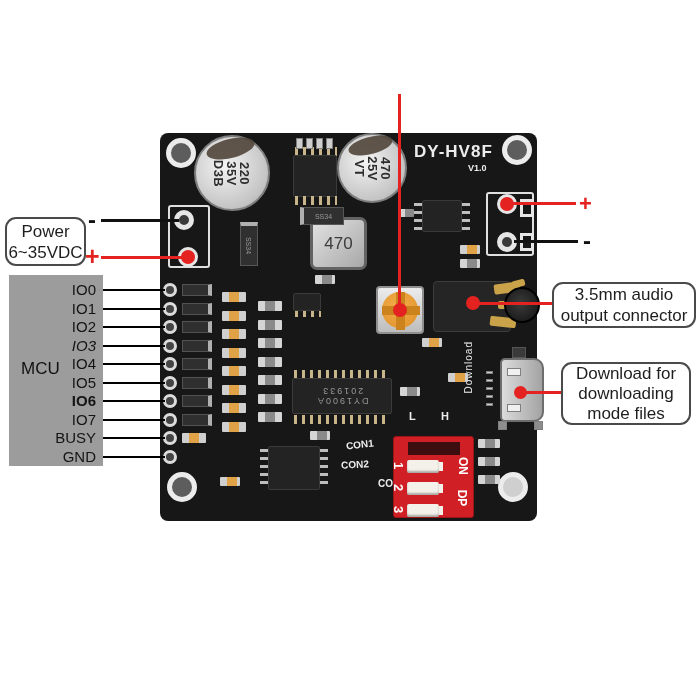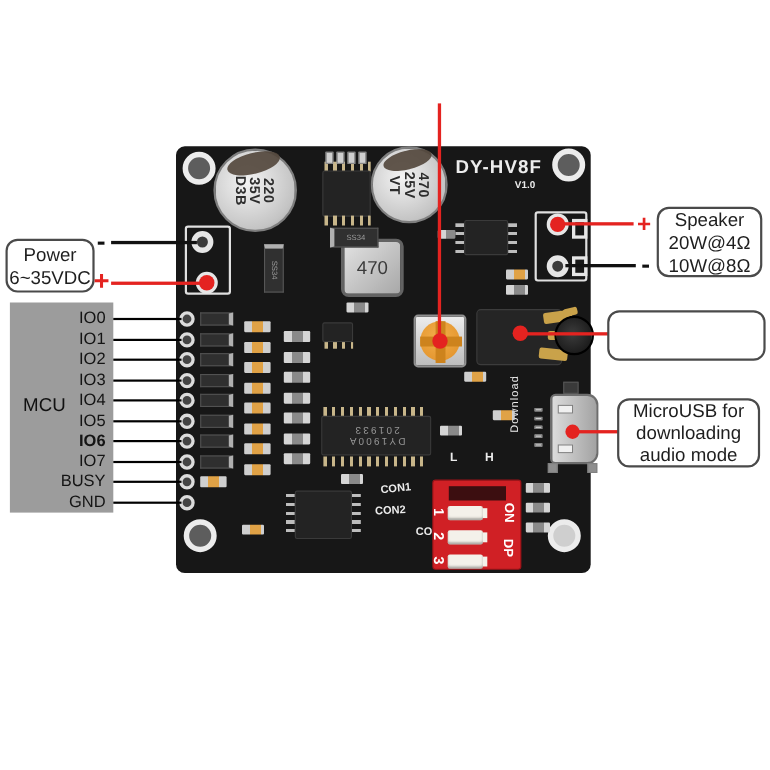--- a/index.html
+++ b/index.html
@@ -283,21 +283,21 @@
     <div class="res silver" style="left:318px;top:324px;width:22px;height:9px;"></div>
     <div class="res silver" style="left:318px;top:342px;width:22px;height:9px;"></div>
 
   </div>
 
   <div class="mcu-block">
     <span class="mcu-name">MCU</span>
     <span class="mcu-pin" style="top:7px;">IO0</span>
     <span class="mcu-pin" style="top:26px;">IO1</span>
     <span class="mcu-pin" style="top:44px;">IO2</span>
-    <span class="mcu-pin" style="top:63px;">IO3</span>
+    <span class="mcu-pin" style="top:63px;font-style:italic;">IO3</span>
     <span class="mcu-pin" style="top:81px;">IO4</span>
     <span class="mcu-pin" style="top:100px;">IO5</span>
     <span class="mcu-pin" style="top:118px;font-weight:bold;">IO6</span>
     <span class="mcu-pin" style="top:137px;">IO7</span>
     <span class="mcu-pin" style="top:155px;">BUSY</span>
     <span class="mcu-pin" style="top:174px;">GND</span>
   </div>
 
   <div class="io-line" style="top:289px;"></div>
   <div class="io-line" style="top:308px;"></div>
@@ -321,33 +321,30 @@
   <div class="line black" style="left:101px;top:219px;width:78px;"></div>
   <span class="sign red" style="left:85px;top:242px;font-size:25px;">+</span>
   <div class="line red h" style="left:101px;top:256px;width:85px;"></div>
   <div class="dot" style="left:181px;top:250px;"></div>
 
   <div class="dot" style="left:500px;top:197px;"></div>
   <div class="line red h" style="left:512px;top:202px;width:64px;"></div>
   <span class="sign red" style="left:579px;top:191px;font-size:22px;">+</span>
   <div class="line black" style="left:514px;top:240px;width:64px;"></div>
   <span class="sign blk" style="left:583px;top:227px;font-size:24px;">-</span>
-  <div class="label-box" style="left:597px;top:188px;width:96px;height:64px;line-height:21px;">
-    <span>Speaker</span>
-    <span>20W@4Ω</span>
-    <span>10W@8Ω</span>
-  </div>
 
   <div class="dot" style="left:466px;top:296px;"></div>
   <div class="line red h" style="left:478px;top:302px;width:75px;"></div>
   <div class="label-box" style="left:552px;top:282px;width:144px;height:46px;line-height:21px;">
+    <span>3.5mm audio</span>
+    <span>output connector</span>
   </div>
 
   <div class="dot" style="left:514px;top:386px;width:13px;height:13px;"></div>
   <div class="line red h" style="left:525px;top:391px;width:37px;"></div>
   <div class="label-box" style="left:561px;top:362px;width:130px;height:63px;line-height:20px;">
-    <span>MicroUSB for</span>
+    <span>Download for</span>
     <span>downloading</span>
-    <span>audio mode</span>
+    <span>mode files</span>
   </div>
 
 
 </div>
 
 </body></html>

